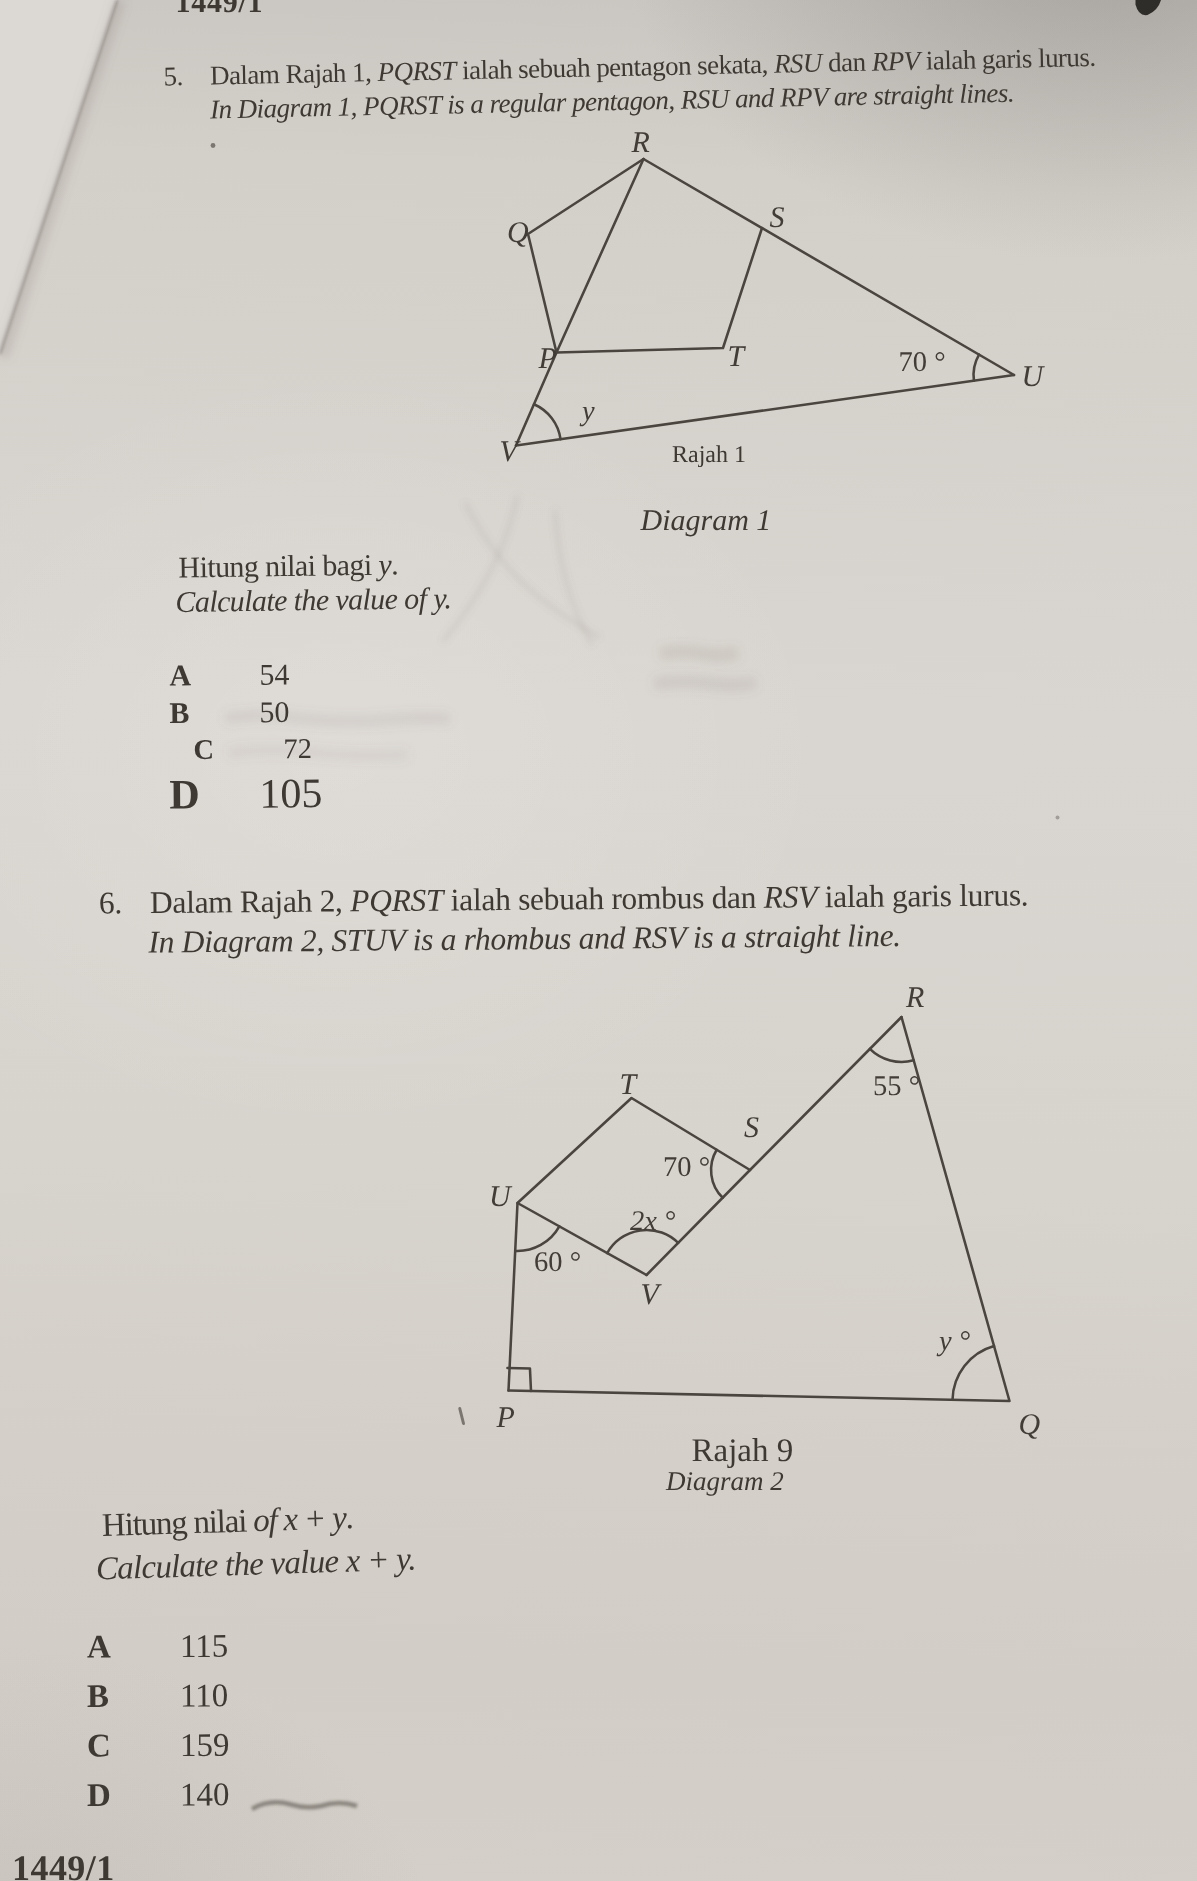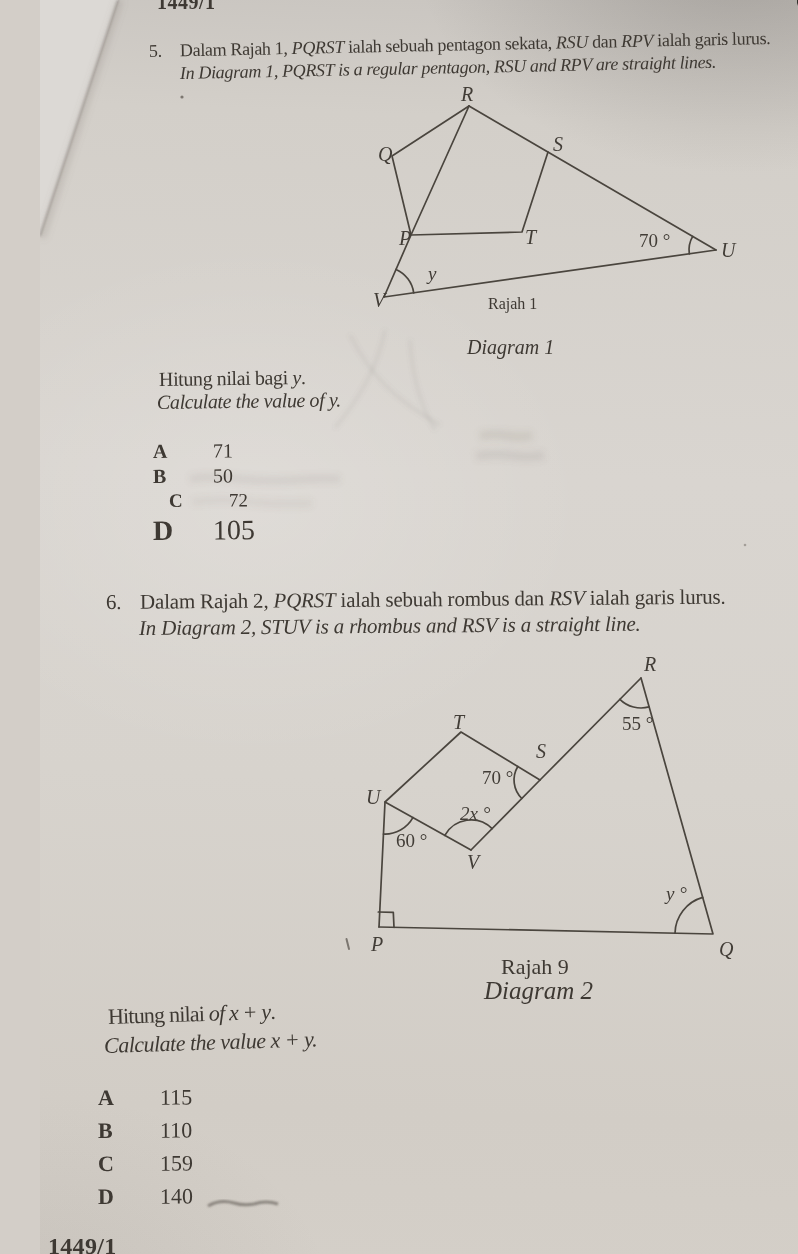--- a/index.html
+++ b/index.html
@@ -5,21 +5,20 @@
   html,body{margin:0;padding:0;width:798px;height:1254px;overflow:hidden;}
   body{background:#d3cec8;}
   .page{
     position:absolute;inset:0;
     font-family:"Liberation Serif",serif;color:#3e3933;
     background:
       radial-gradient(ellipse 460px 320px at 92% -4%, rgba(84,80,76,0.30), transparent 70%),
       radial-gradient(ellipse 520px 400px at 28% 40%, rgba(255,255,255,0.16), transparent 65%),
       radial-gradient(ellipse 420px 300px at 0% 104%, rgba(110,104,98,0.12), transparent 70%),
       linear-gradient(182deg,#c9c5c0 0%,#d3cfc9 10%,#d9d5d0 38%,#d7d3cd 62%,#d2cdc6 88%,#d4cfc8 100%);
-    margin-left: 40px;
   }
   .t{position:absolute;white-space:nowrap;}
   .rot{transform:rotate(var(--rot,0deg));transform-origin:left center;}
   .it{font-style:italic;}
   .b{font-weight:bold;}
   .qnum{display:inline-block;}
   .opt-letter{display:inline-block;font-weight:bold;}
   .q5-line{font-size:18px;letter-spacing:-0.35px;}
   .q6-line{font-size:21px;letter-spacing:-0.2px;}
   svg text{font-family:"Liberation Serif",serif;fill:#423d37;}
@@ -96,21 +95,21 @@
 
   <div class="t" style="left:448px;top:295px;font-size:16px">Rajah 1</div>
   <div class="t it" style="left:427px;top:336px;font-size:20px">Diagram 1</div>
 
   <div class="t rot" style="left:119px;top:368px;font-size:20px;letter-spacing:-0.4px;--rot:-0.8deg">
     <span>Hitung nilai bagi </span><span class="it">y</span><span>.</span>
   </div>
   <div class="t rot it" style="left:117px;top:391px;font-size:20px;letter-spacing:-0.4px;--rot:-0.8deg">Calculate the value of y.</div>
 
   <div class="t rot" style="left:113px;top:440px;font-size:20px;--rot:-0.5deg">
-    <span class="opt-letter" style="width:60px">A</span><span>71</span>
+    <span class="opt-letter" style="width:60px">A</span><span>54</span>
   </div>
   <div class="t rot" style="left:113px;top:465px;font-size:20px;--rot:-0.5deg">
     <span class="opt-letter" style="width:60px">B</span><span>50</span>
   </div>
   <div class="t rot" style="left:129px;top:490px;font-size:19px;--rot:-0.5deg">
     <span class="opt-letter" style="width:60px">C</span><span>72</span>
   </div>
   <div class="t rot" style="left:113px;top:515px;font-size:28px;--rot:-0.5deg">
     <span class="opt-letter" style="width:60px">D</span><span>105</span>
   </div>
@@ -141,21 +140,21 @@
     <text class="vlab" x="326" y="804">U</text>
     <text class="alab-it" x="420" y="820">2x °</text>
     <text class="alab" x="356" y="847">60 °</text>
     <text class="vlab" x="427" y="869">V</text>
     <text class="alab-it" x="626" y="900">y °</text>
     <text class="vlab" x="331" y="951">P</text>
     <text class="vlab" x="679" y="956">Q</text>
   </svg>
 
   <div class="t" style="left:461px;top:954px;font-size:22px">Rajah 9</div>
-  <div class="t it" style="left:444px;top:977px;font-size:25px">Diagram 2</div>
+  <div class="t it" style="left:444px;top:977px;font-size:18px">Diagram 2</div>
 
   <div class="t rot" style="left:68px;top:1004px;font-size:22px;letter-spacing:-0.8px;--rot:-1.8deg">
     <span>Hitung nilai </span><span class="it">of x + y</span><span>.</span>
   </div>
   <div class="t rot it" style="left:64px;top:1033px;font-size:22px;letter-spacing:-0.5px;--rot:-1.8deg">Calculate the value x + y.</div>
 
   <div class="t rot" style="left:58px;top:1085px;font-size:22px;--rot:-0.3deg">
     <span class="opt-letter" style="width:62px">A</span><span>115</span>
   </div>
   <div class="t rot" style="left:58px;top:1118px;font-size:22px;--rot:-0.3deg">

